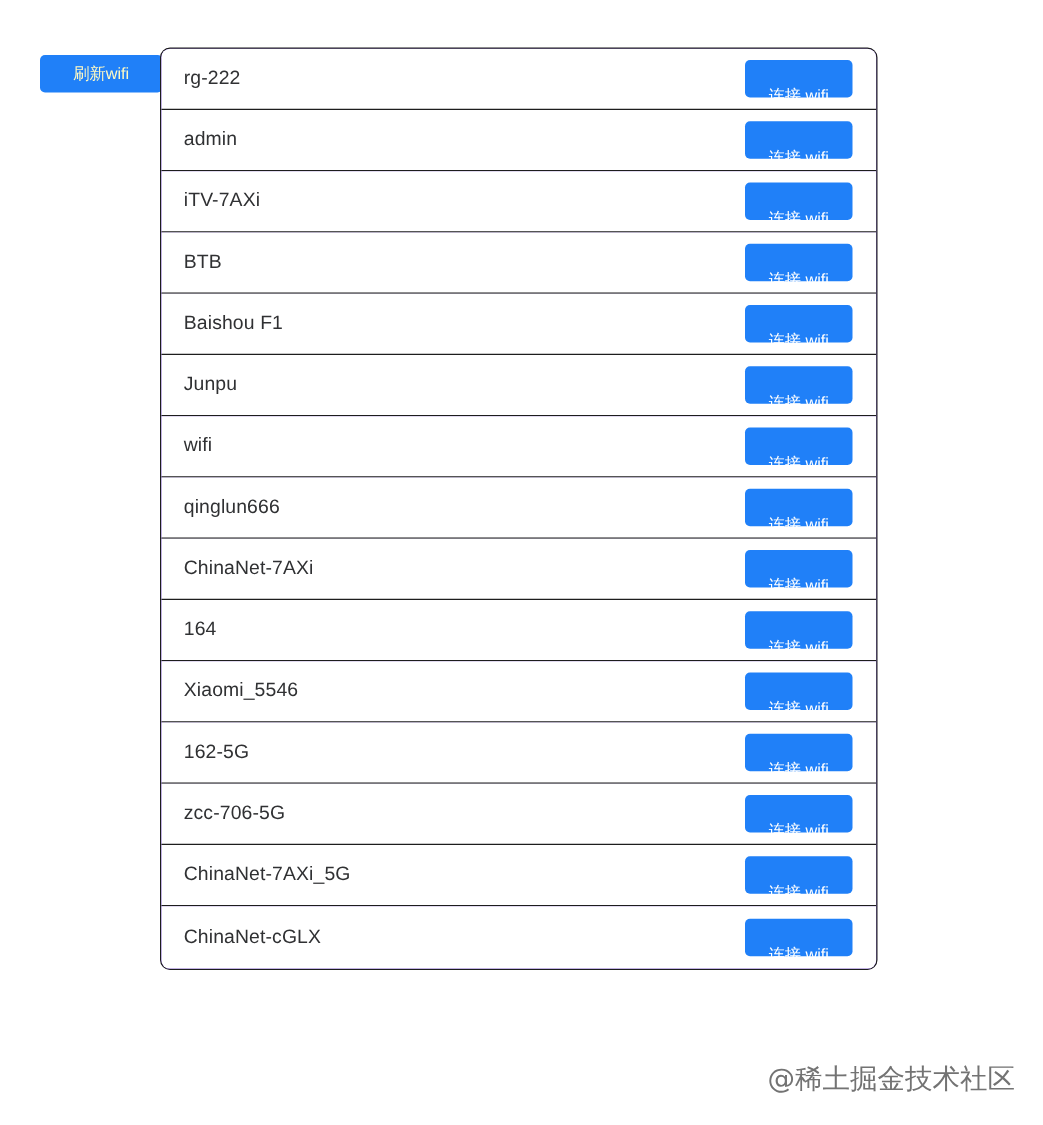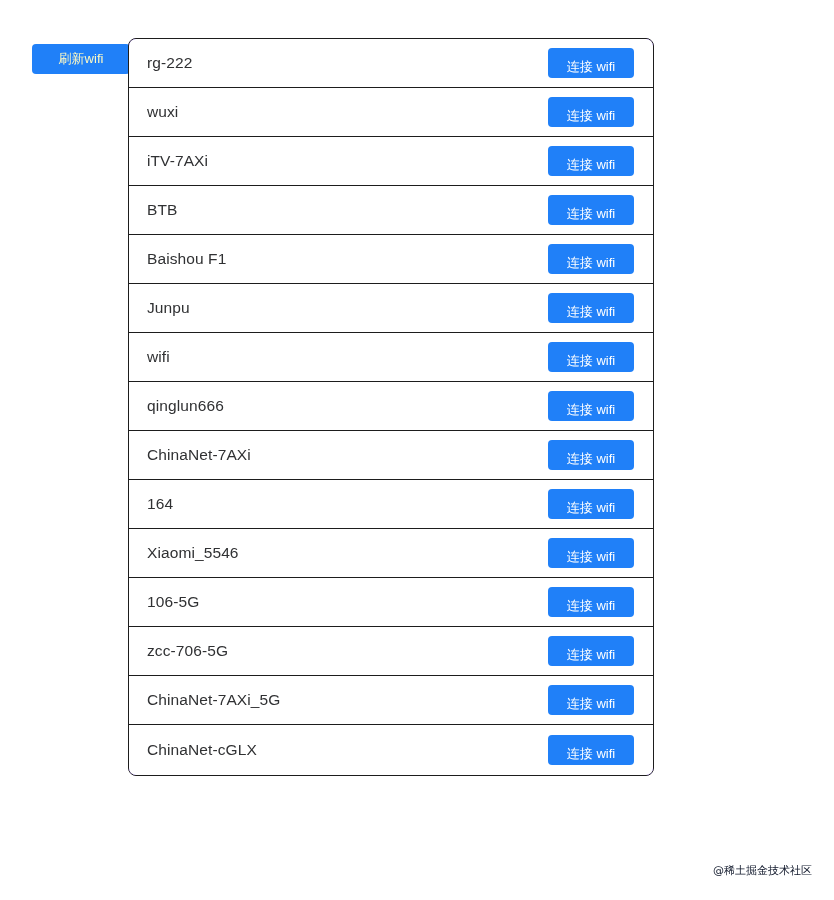--- a/index.html
+++ b/index.html
@@ -34,21 +34,21 @@
     cursor: pointer;
     white-space: nowrap;
     letter-spacing: 0px;
   }
 
   
   #wifi-list-container {
     position: absolute;
     left: 128px;
     top: 38px;
-    width: 526px;
+    width: 574px;
     border: 1px solid #1d1d1d;
     border-radius: 8px;
     background: #8b5cf6;
     box-sizing: border-box;
     overflow: hidden;
   }
 
   .wifi-row {
     display: flex;
     align-items: center;
@@ -77,50 +77,50 @@
     height: 30px;
     flex: 0 0 auto;
     background: #2080f8;
     color: #ffffff;
     border: none;
     border-radius: 4px;
     font-family: "Liberation Sans", "DejaVu Sans", sans-serif;
     font-size: 13px;
     line-height: 30px;
     text-align: center;
-    padding: 4px;
+    padding: 14px;
     cursor: pointer;
     white-space: nowrap;
   }
 
   
   #watermark {
     position: absolute;
     right: 22px;
     bottom: 22px;
-    font-size: 11px;
-    color: #0f172a;
+    font-size: 22px;
+    color: #737373;
     font-family: "DejaVu Sans", "Liberation Sans", sans-serif;
     white-space: nowrap;
     user-select: none;
     text-align: right;
   }
 </style>
 </head>
 <body>
 
 <button id="refresh-wifi-button">刷新wifi</button>
 
 <div id="wifi-list-container">
     <div class="wifi-row">
       <span class="wifi-name">rg-222</span>
       <button class="connect-button">连接 wifi</button>
     </div>
     <div class="wifi-row">
-      <span class="wifi-name">wuxi</span>
+      <span class="wifi-name">admin</span>
       <button class="connect-button">连接 wifi</button>
     </div>
     <div class="wifi-row">
       <span class="wifi-name">iTV-7AXi</span>
       <button class="connect-button">连接 wifi</button>
     </div>
     <div class="wifi-row">
       <span class="wifi-name">BTB</span>
       <button class="connect-button">连接 wifi</button>
     </div>
@@ -146,21 +146,21 @@
     </div>
     <div class="wifi-row">
       <span class="wifi-name">164</span>
       <button class="connect-button">连接 wifi</button>
     </div>
     <div class="wifi-row">
       <span class="wifi-name">Xiaomi_5546</span>
       <button class="connect-button">连接 wifi</button>
     </div>
     <div class="wifi-row">
-      <span class="wifi-name">106-5G</span>
+      <span class="wifi-name">162-5G</span>
       <button class="connect-button">连接 wifi</button>
     </div>
     <div class="wifi-row">
       <span class="wifi-name">zcc-706-5G</span>
       <button class="connect-button">连接 wifi</button>
     </div>
     <div class="wifi-row">
       <span class="wifi-name">ChinaNet-7AXi_5G</span>
       <button class="connect-button">连接 wifi</button>
     </div>

